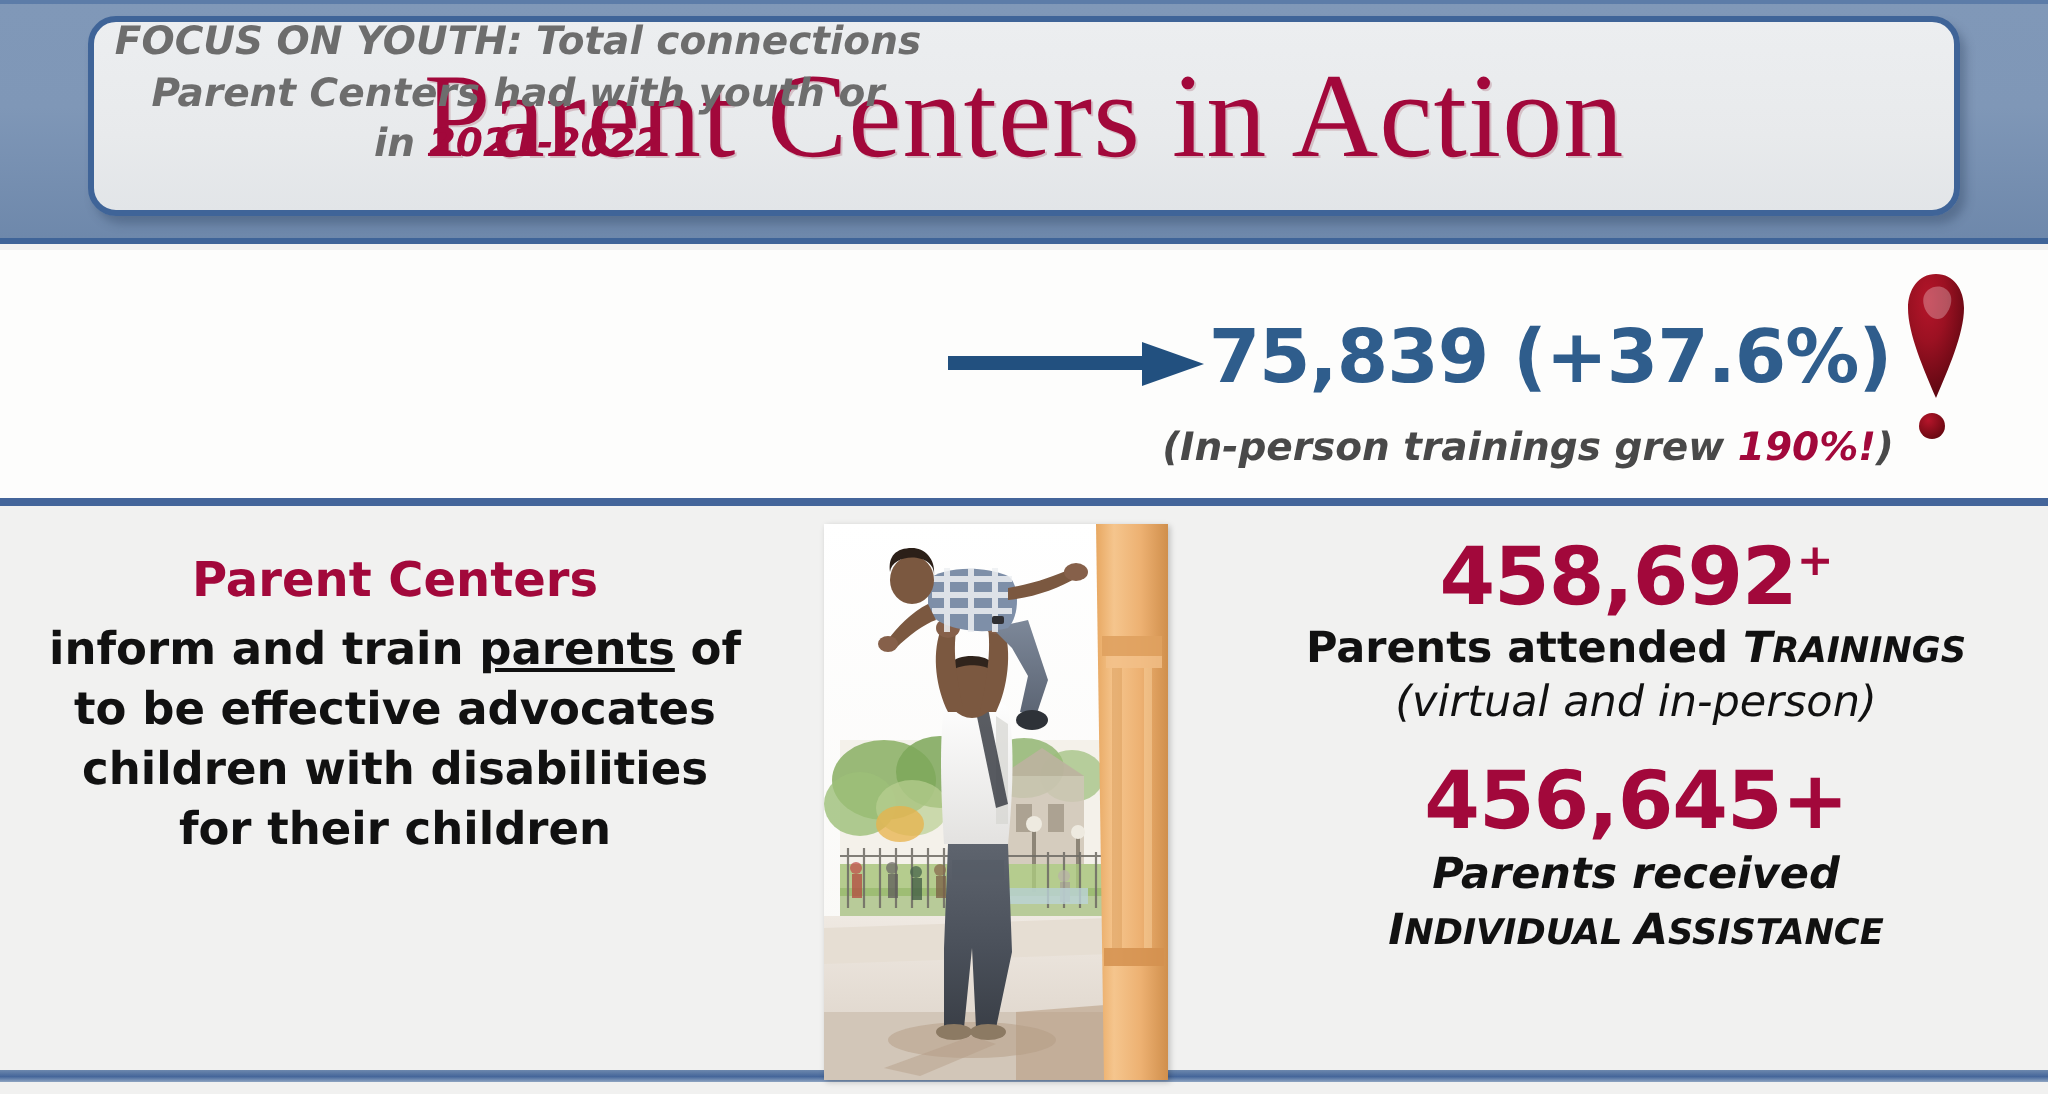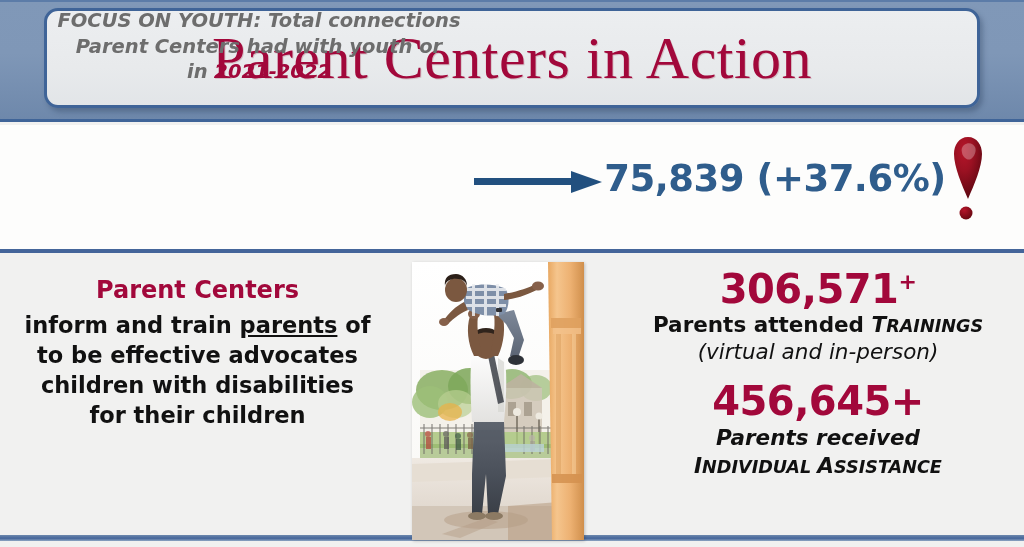--- a/index.html
+++ b/index.html
@@ -172,20 +172,21 @@
     <div><span>in </span><span class="yr">2021-2022</span></div>
   </div>
 
   <div class="arrow-wrap">
     <div class="arrow-line"></div>
     <div class="arrow-head"></div>
   </div>
 
   <div class="stat-connections">75,839 (+37.6%)</div>
 
+  <div class="stat-sub"><span>(In-person trainings grew </span><span class="pct">190%!</span><span>)</span></div>
 
   <div class="exclaim">
     <svg width="44" height="92" viewBox="0 0 44 92">
       <defs>
         <radialGradient id="gx" cx="36%" cy="22%" r="78%">
           <stop offset="0%" stop-color="#b5152a"></stop>
           <stop offset="42%" stop-color="#9b1122"></stop>
           <stop offset="100%" stop-color="#5d0711"></stop>
         </radialGradient>
         <radialGradient id="gd" cx="36%" cy="28%" r="80%">
@@ -357,21 +358,21 @@
       <path d="M92 32 C104 30 116 26 124 22 L126 27 C118 32 104 37 92 38 Z" fill="#7b5840"></path>
       <ellipse cx="126" cy="24" rx="6" ry="4.5" fill="#86604a"></ellipse>
 
       <rect x="84" y="46" width="6" height="4" rx="1" fill="#2f2f33"></rect>
     </svg>
   </div>
 
   <div class="right-col">
 
     <div>
-      <div class="big-num"><span>306,571</span><sup>+</sup></div>
+      <div class="big-num"><span>458,692</span><sup>+</sup></div>
       <div class="num-cap"><span>Parents attended </span><span class="sc"><span class="b">T</span><span class="s">RAININGS</span></span></div>
       <div class="num-cap-italic">(virtual and in-person)</div>
     </div>
 
     <div class="block2">
       <div class="big-num">456,645+</div>
       <div class="num-cap">Parents received</div>
       <div class="num-cap"><span class="sc"><span class="b">I</span><span class="s">NDIVIDUAL </span><span class="b">A</span><span class="s">SSISTANCE</span></span></div>
     </div>
 

